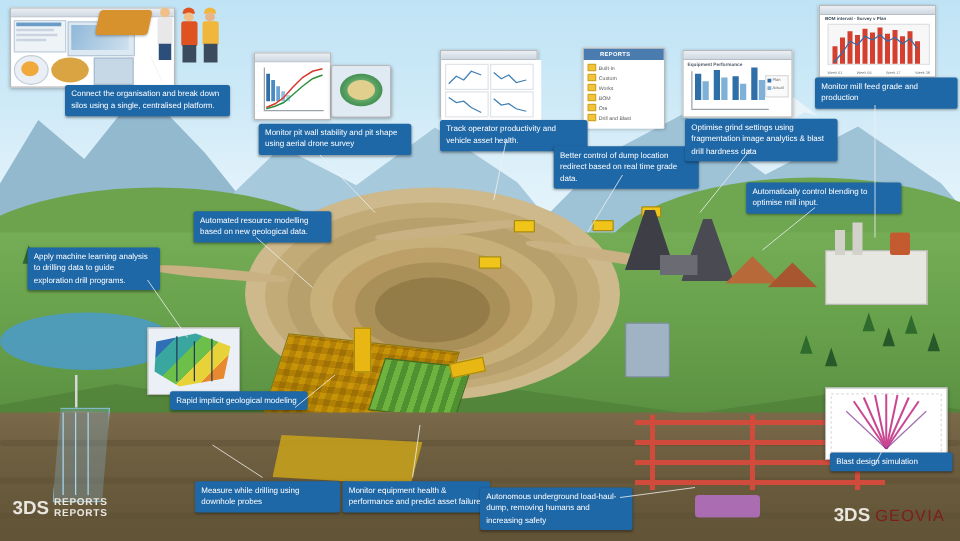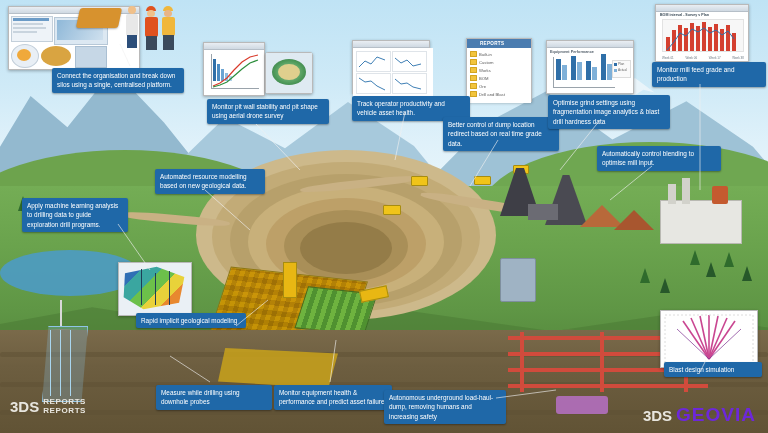--- a/index.html
+++ b/index.html
@@ -436,17 +436,17 @@
   <div style="position:absolute;left:10px;top:398px;display:flex;align-items:center;gap:4px;">
     <span class="ds-mark">3DS</span>
     <span style="color:#e8e6df;font-size:8px;font-weight:bold;line-height:1.08;letter-spacing:.6px;">
       <span style="display:block;">REPORTS</span>
       <span style="display:block;">REPORTS</span>
     </span>
   </div>
 
   <div style="position:absolute;right:12px;top:404px;display:flex;align-items:center;gap:4px;">
     <span class="ds-mark">3DS</span>
-    <span style="color:#6d28d9;font-size:19px;font-weight:bold;letter-spacing:1px;">GEOVIA</span>
+    <span style="color:#7f1d1d;font-size:13px;font-weight:normal;letter-spacing:1px;">GEOVIA</span>
   </div>
 
 
 </div>
 
 </body></html>

